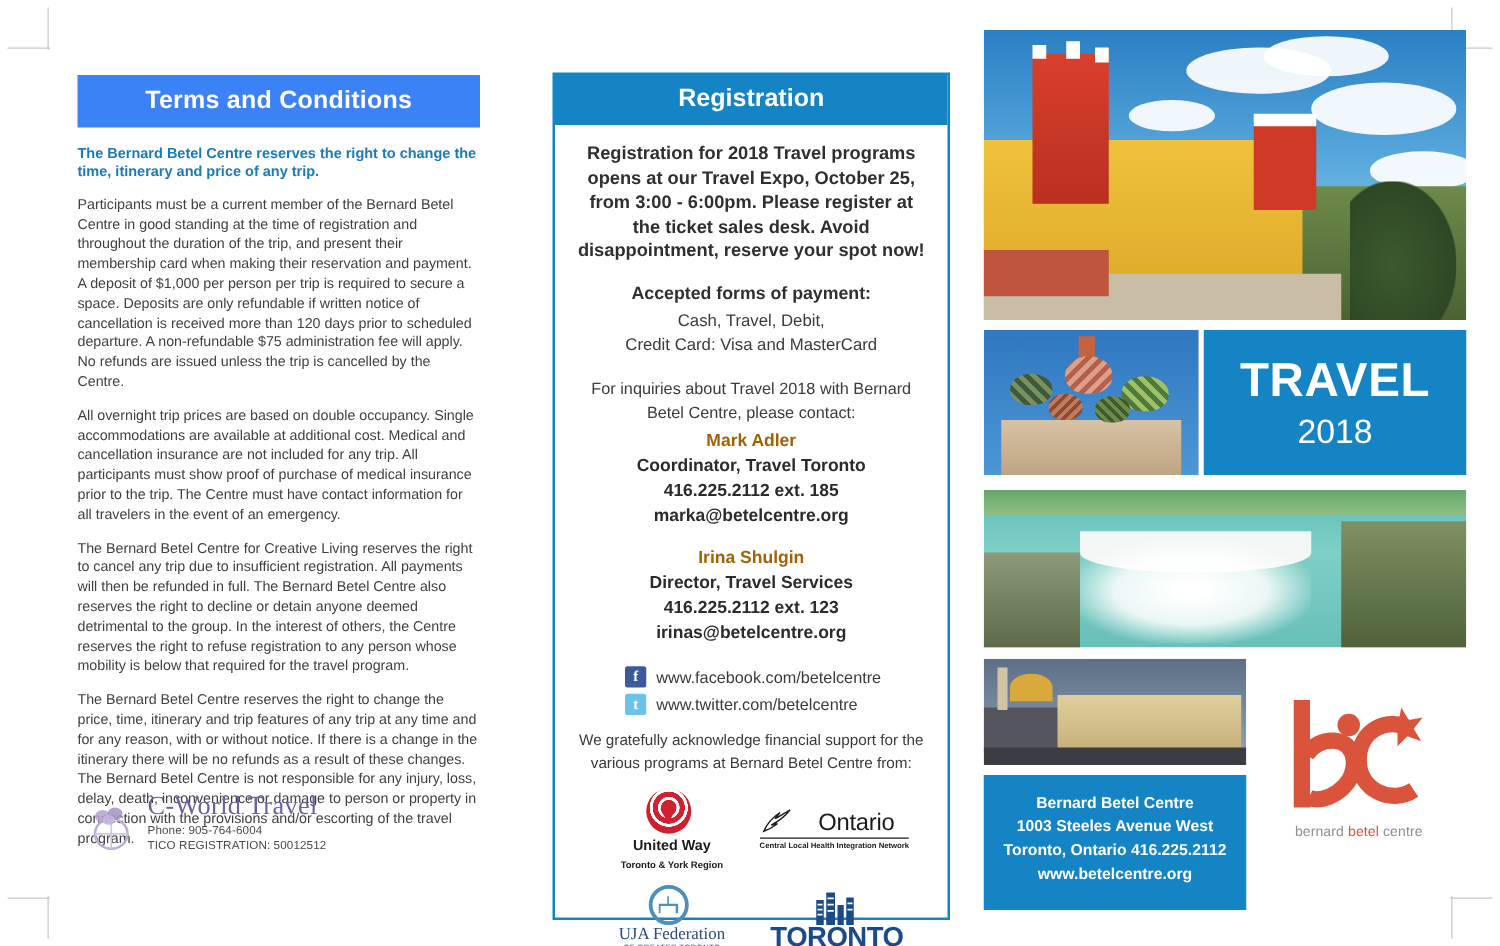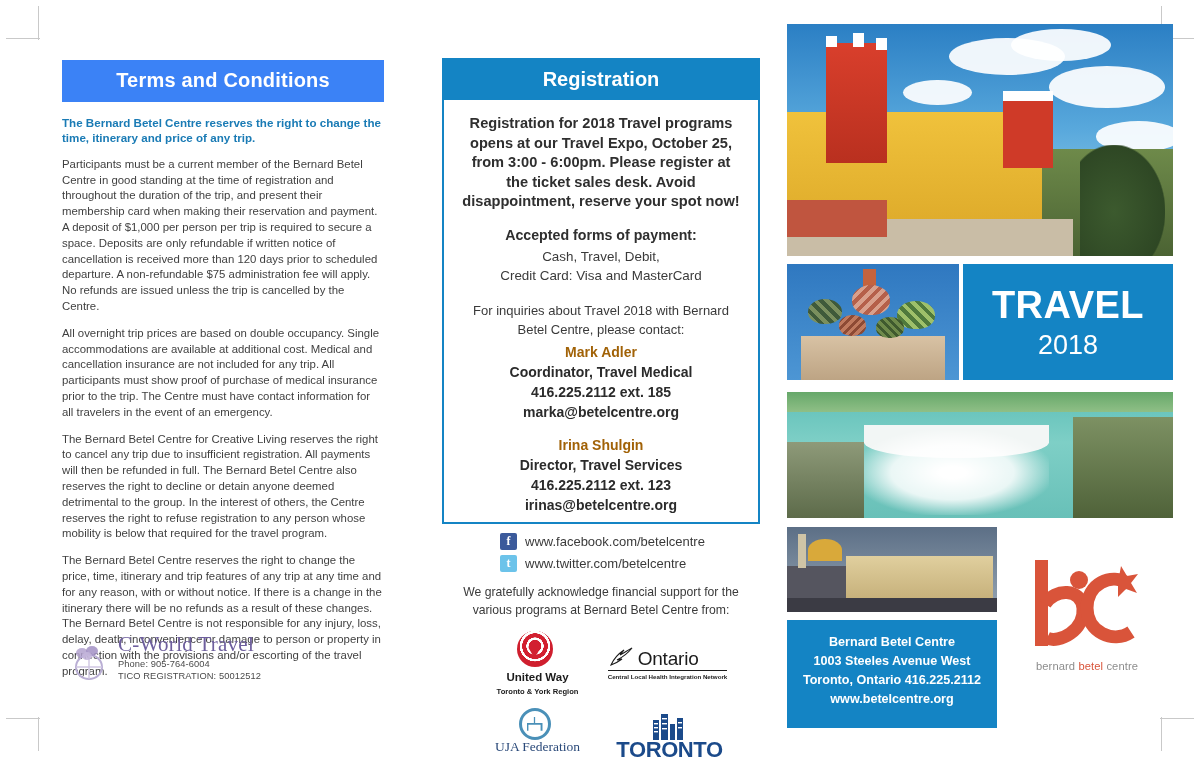--- a/index.html
+++ b/index.html
@@ -53,21 +53,21 @@
     font-size: 21px;
     color: #6e5f9e;
     letter-spacing: .3px;
     line-height: 1;
     margin-bottom: 3px;
   }
   .cworld-line { font-size: 9.3px; color: #4a4a4a; line-height: 1.32; letter-spacing: .1px; }
 
   
   .reg-panel {
-    position: absolute; left: 442px; top: 58px; width: 318px; height: 466px;
+    position: absolute; left: 442px; top: 58px; width: 318px; height: 678px;
     border: 2px solid #1484c4;
     background: #ffffff;
   }
   .reg-header {
     background: #1484c4; color: #fff;
     text-align: center; font-size: 20px; font-weight: bold;
     padding: 8px 0 9px;
   }
   .reg-body { padding: 14px 16px 0; text-align: center; }
   .reg-lead {
@@ -117,21 +117,21 @@
   .uw-mark::after{
     content:""; position:absolute; left:50%; top:52%; width:13px; height:15px;
     transform:translate(-50%,-40%); background:#d22030;
     clip-path: polygon(50% 100%, 0 25%, 20% 0, 80% 0, 100% 25%);
   }
   .uw-txt { margin-left: 6px; }
   .uw-t1 { font-size: 11.5px; font-weight: bold; color: #1b1b1b; line-height: 1.1; }
   .uw-t2 { font-size: 7.6px; font-weight: bold; color: #1b1b1b; line-height: 1.2; margin-top: 2px; }
 
   .on-wrap { text-align: left; }
-  .on-top { display: flex; align-items: flex-end; }
+  .on-top { display: flex; align-items: flex-end; gap: 17px; }
   .on-bird { width: 26px; height: 22px; flex: none; }
   .on-name { font-size: 19px; color: #1b1b1b; line-height: .95; margin-left: 4px; letter-spacing: -.2px; }
   .on-rule { height: 1px; background: #1b1b1b; margin-top: 2px; }
   .on-sub { font-size: 6.2px; font-weight: bold; color: #1b1b1b; line-height: 1.3; margin-top: 2px; }
 
   .uja-mark {
     width: 32px; height: 32px; border-radius: 50%; flex: none;
     border: 3px solid #4a90b8; position: relative;
   }
   .uja-mark::after {
@@ -297,21 +297,21 @@
       <div class="reg-sub">Accepted forms of payment:</div>
       <div class="reg-line">Cash, Travel, Debit,</div>
       <div class="reg-line">Credit Card: Visa and MasterCard</div>
 
       <div class="reg-gap"></div>
 
       <p class="reg-inq">For inquiries about Travel 2018 with Bernard Betel Centre, please contact:</p>
 
       <div class="contact-block">
         <div class="contact-name">Mark Adler</div>
-        <div class="contact-role">Coordinator, Travel Medical</div>
+        <div class="contact-role">Coordinator, Travel Toronto</div>
         <div class="contact-phone">416.225.2112 ext. 185</div>
         <div class="contact-mail">marka@betelcentre.org</div>
       </div>
 
       <div class="contact-block">
         <div class="contact-name">Irina Shulgin</div>
         <div class="contact-role">Director, Travel Services</div>
         <div class="contact-phone">416.225.2112 ext. 123</div>
         <div class="contact-mail">irinas@betelcentre.org</div>
       </div>

